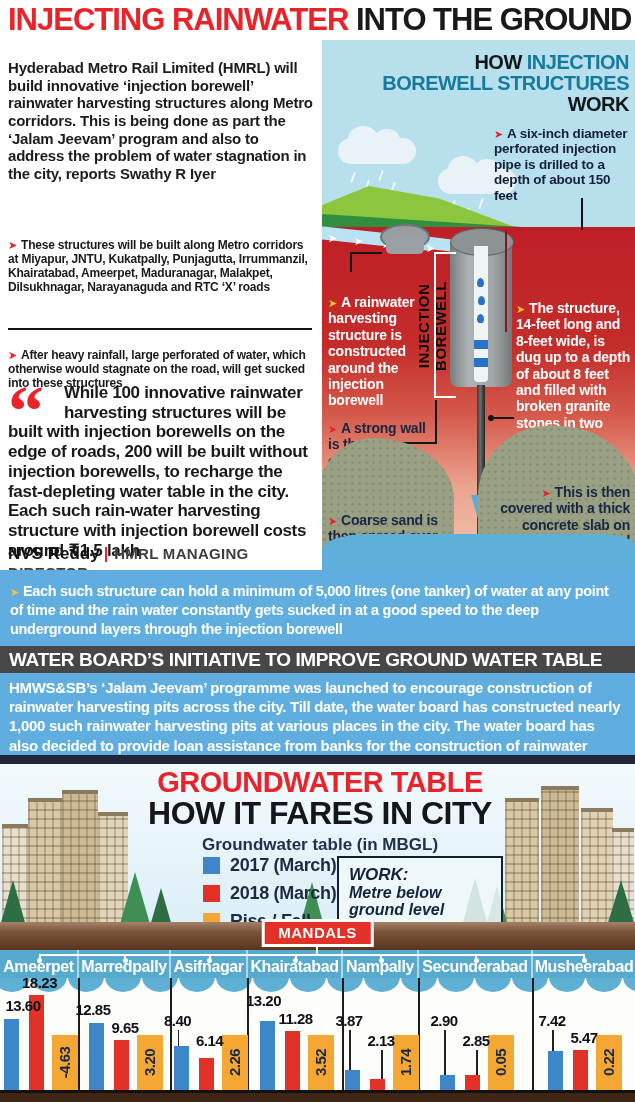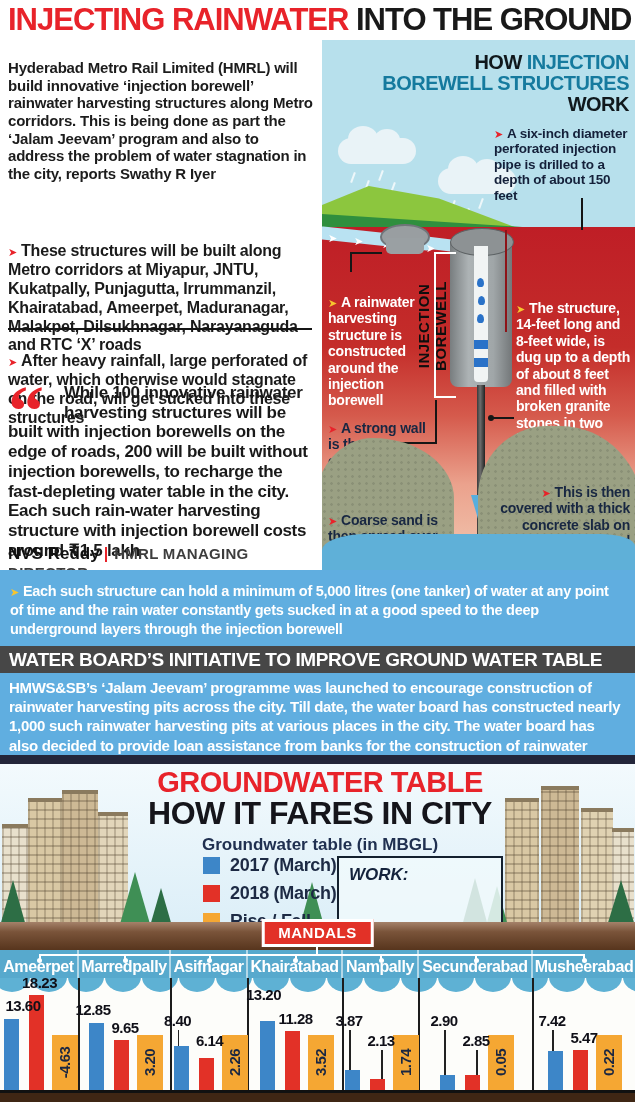--- a/index.html
+++ b/index.html
@@ -9,21 +9,21 @@
   .masthead{position:absolute;left:8px;top:2px;width:620px;font-size:31px;font-weight:800;
             letter-spacing:-1px;white-space:nowrap;}
   .masthead .red{color:#e8232a;} .masthead .blk{color:#191919;}
   
   .left-col{position:absolute;left:8px;top:40px;width:310px;height:530px;}
   .intro{position:absolute;top:4px;width:308px;font-size:15px;font-weight:700;line-height:1.18;
          letter-spacing:-.2px;color:#1c1c1c;}
   .loc-head{position:absolute;top:136px;width:308px;font-size:21px;font-weight:800;
             letter-spacing:-.5px;line-height:1.0;color:#111;}
   .loc-head .teal{color:#157a9e;}
-  .bullet{position:absolute;width:308px;font-size:16px;font-weight:700;line-height:1.18;letter-spacing:-.2px;}
+  .bullet{position:absolute;width:308px;font-size:12px;font-weight:700;line-height:1.18;letter-spacing:-.2px;}
   .b1{top:186px;} .rule{position:absolute;top:288px;width:304px;border-top:2px solid #151515;}
   .b2{top:296px;}
   .ar-red::before{content:"➤";color:#e8232a;font-size:11px;margin-right:4px;}
   .ar-yel::before{content:"➤";color:#f7c52f;font-size:11px;margin-right:4px;}
   .quote{position:absolute;top:343px;width:310px;font-size:17px;font-weight:700;line-height:1.16;
          letter-spacing:-.3px;color:#191919;}
   .qmark{float:left;width:56px;height:36px;font-family:"Liberation Serif","DejaVu Serif",serif;
          font-size:72px;line-height:.78;color:#e8232a;font-weight:700;}
   .attrib{position:absolute;top:504px;width:308px;}
   .attrib .who{font-size:17px;font-weight:800;color:#111;}
@@ -270,20 +270,21 @@
           <span class="legend-label">2018 (March)</span>
         </div>
         <div class="legend-row">
           <span class="legend-swatch" style="background: rgb(245, 167, 51);"></span>
           <span class="legend-label">Rise / Fall</span>
         </div>
       </div>
 
     <div class="mbgl-box">
       <div class="mbgl-term">WORK:</div>
+      <div class="mbgl-def">Metre below ground level</div>
     </div>
 
     <div class="ground-band"></div>
     <div class="badge">MANDALS</div>
     <div class="connectors">
         <div class="conn-h" style="left: 39.5px; width: 544.5px;"></div>
         <div class="conn-v" style="left: 316px; top: -5px; height: 8px;"></div>
         <div class="conn-v" style="left: 38.5px;"></div>
         <div class="conn-dot" style="left: 37px;"></div>
         <div class="conn-v" style="left: 124px;"></div>
@@ -353,21 +354,21 @@
           <span class="olabel">2.26</span>
         </div>
         <div class="leader" style="left: 177.5px; bottom: 43.68px; height: 16.32px;"></div>
         <div class="vlabel" style="left: 155.5px; bottom: 61px;">8.40</div>
         <div class="vlabel" style="left: 187.5px; bottom: 41px;">6.14</div>
         <div class="vbar" style="left: 259.5px; width: 15px; height: 68.64px; background: rgb(61, 134, 200);"></div>
         <div class="vbar" style="left: 284.5px; width: 15px; height: 58.656px; background: rgb(226, 49, 39);"></div>
         <div class="obar" style="left: 307.5px; width: 26px; height: 55px;">
           <span class="olabel">3.52</span>
         </div>
-        <div class="vlabel" style="left: 241.5px; bottom: 87px;">13.20</div>
+        <div class="vlabel" style="left: 241.5px; bottom: 81px;">13.20</div>
         <div class="vlabel" style="left: 273.5px; bottom: 62.656px;">11.28</div>
         <div class="vbar" style="left: 345px; width: 15px; height: 20.124px; background: rgb(61, 134, 200);"></div>
         <div class="vbar" style="left: 370px; width: 15px; height: 11.076px; background: rgb(226, 49, 39);"></div>
         <div class="obar" style="left: 393px; width: 26px; height: 55px;">
           <span class="olabel">1.74</span>
         </div>
         <div class="leader" style="left: 349px; bottom: 20.124px; height: 39.876px;"></div>
         <div class="vlabel" style="left: 327px; bottom: 61px;">3.87</div>
         <div class="leader" style="left: 381px; bottom: 11.076px; height: 28.924px;"></div>
         <div class="vlabel" style="left: 359px; bottom: 41px;">2.13</div>

